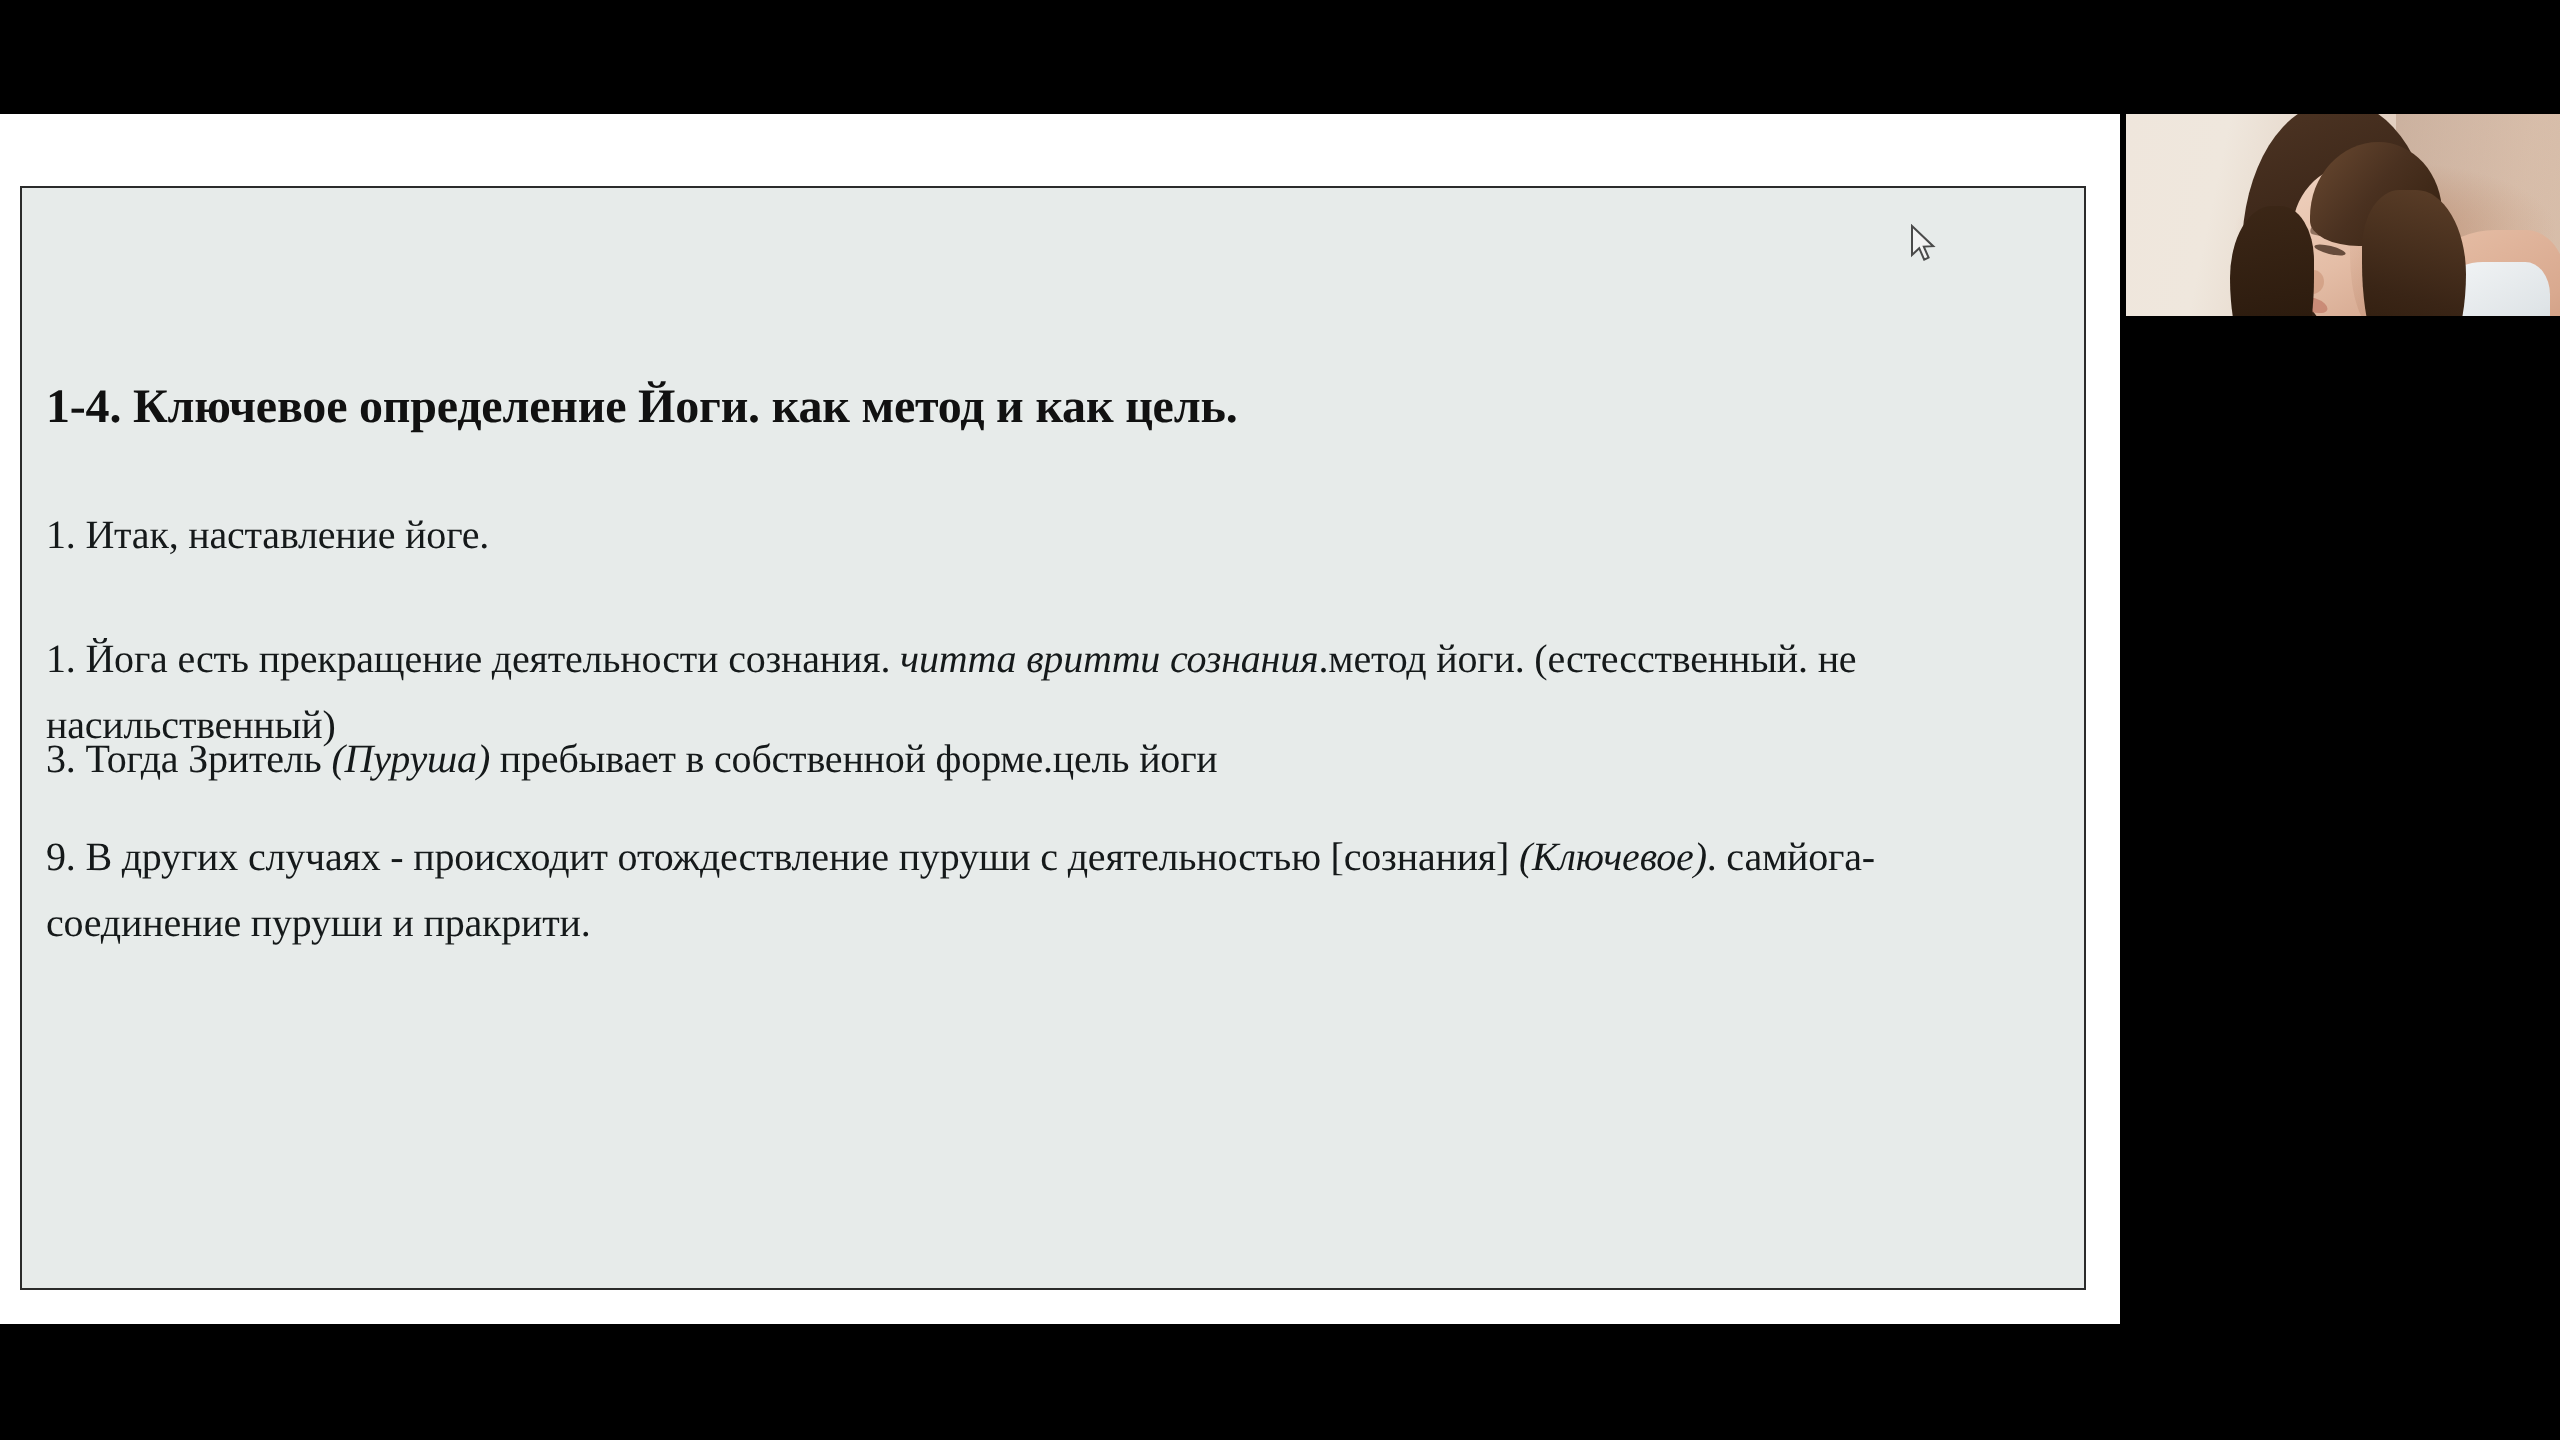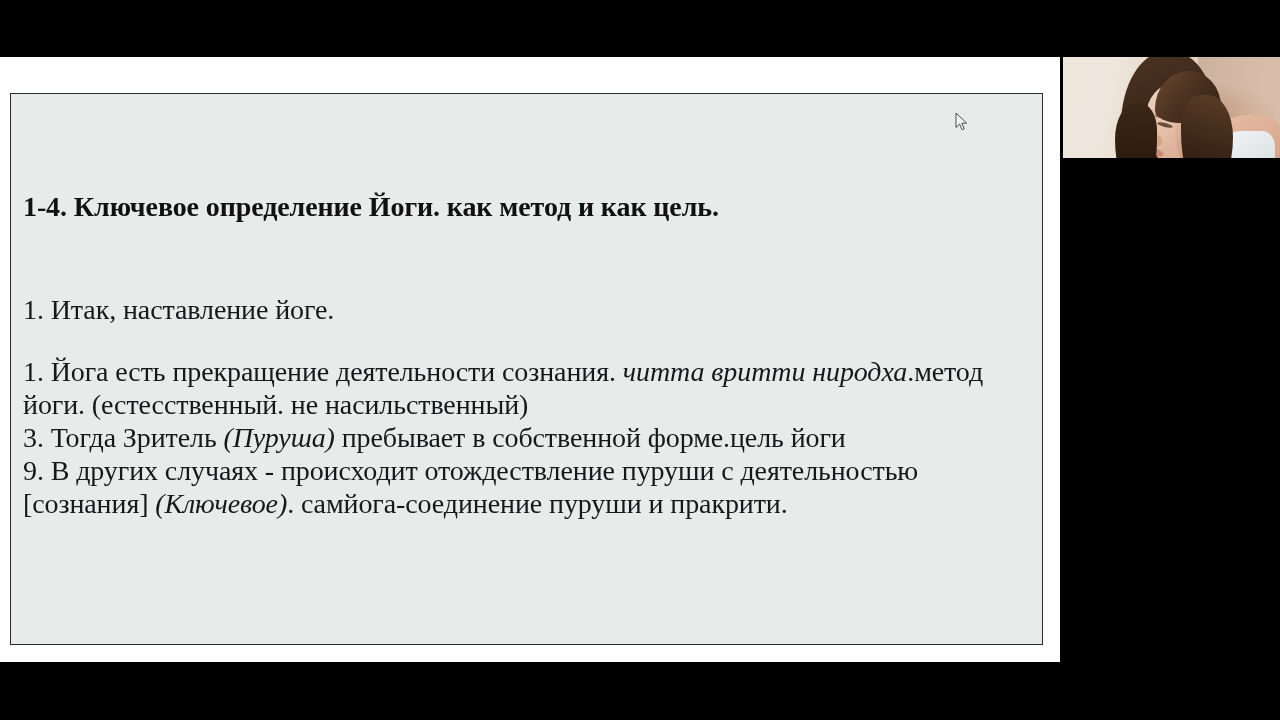--- a/index.html
+++ b/index.html
@@ -41,44 +41,43 @@
     background: #e7ebea;
     border: 1px solid #2b2b2b;
     box-sizing: border-box;
     overflow: hidden;
   }
 
   .slide-heading {
     position: absolute;
     left: 12px;
     top: 97px;
-    font-size: 28px;
+    font-size: 24px;
     font-weight: bold;
     color: #111111;
     letter-spacing: -0.1px;
     white-space: nowrap;
   }
 
   .para {
     position: absolute;
     left: 12px;
-    font-size: 28px;
+    font-size: 20px;
     color: #15191a;
     line-height: 33px;
     letter-spacing: -0.1px;
-    margin-top: 41px;
   }
 
   .para .it {
     font-style: italic;
   }
 
   #para-1 { top: 158px; }
   #para-2 { top: 220px; width: 1000px; }
-  #para-3 { top: 286px; }
+  #para-3 { top: 270px; }
   #para-4 { top: 319px; width: 990px; }
 
   
   .cursor {
     position: absolute;
     left: 955px;
     top: 112px;
     width: 14px;
     height: 20px;
     pointer-events: none;
@@ -292,21 +291,21 @@
 <div id="screen">
 
   <div class="page-surface"></div>
 
   <div class="slide">
 
     <div class="slide-heading">1-4. Ключевое определение Йоги. как метод и как цель.</div>
 
     <div class="para" id="para-1">1. Итак, наставление йоге.</div>
 
-    <div class="para" id="para-2"><span>1. Йога есть прекращение деятельности сознания. </span><span class="it">читта вритти ниродха</span><span>.метод йоги. (естесственный. не насильственный)</span></div>
+    <div class="para" id="para-2"><span>1. Йога есть прекращение деятельности сознания. </span><span class="it">читта вритти сознания</span><span>.метод йоги. (естесственный. не насильственный)</span></div>
 
     <div class="para" id="para-3"><span>3. Тогда Зритель </span><span class="it">(Пуруша)</span><span> пребывает в собственной форме.цель йоги</span></div>
 
     <div class="para" id="para-4"><span>9. В других случаях - происходит отождествление пуруши с деятельностью [сознания] </span><span class="it">(Ключевое)</span><span>. самйога-соединение пуруши и пракрити.</span></div>
   </div>
 
   <div class="cursor">
     <svg width="14" height="20" viewBox="0 0 14 20">
       <path d="M1 1 L1 15.5 L4.6 12.1 L7.1 17.8 L9.3 16.8 L6.9 11.3 L11.6 11.1 Z" fill="#f2f2f2" stroke="#4a4a4a" stroke-width="1"></path>
     </svg>

